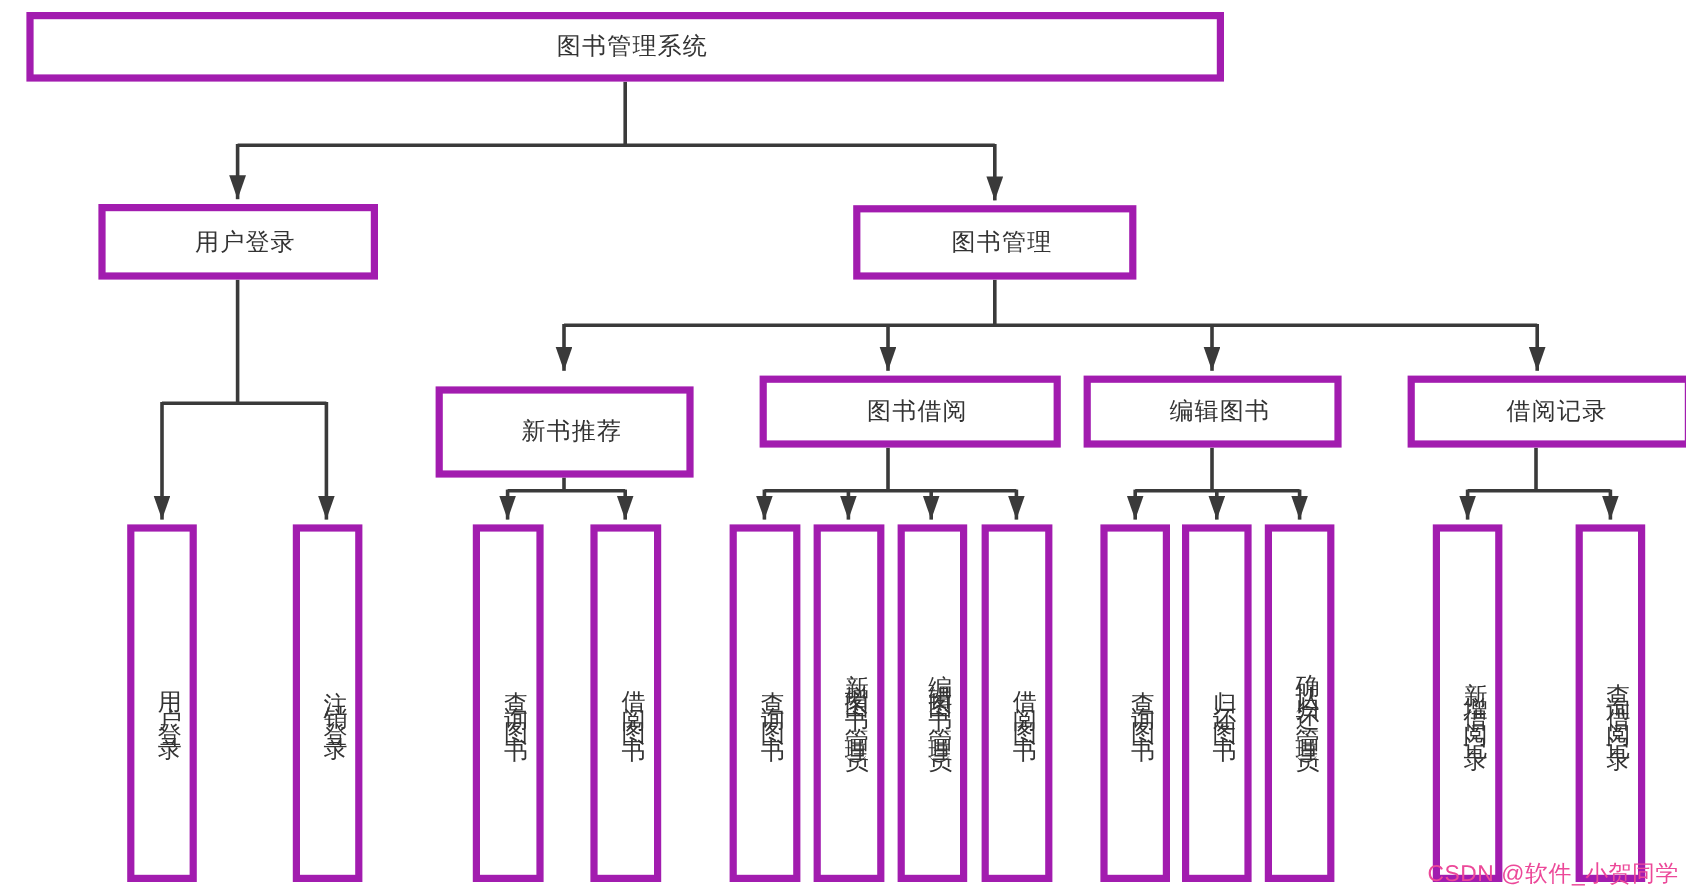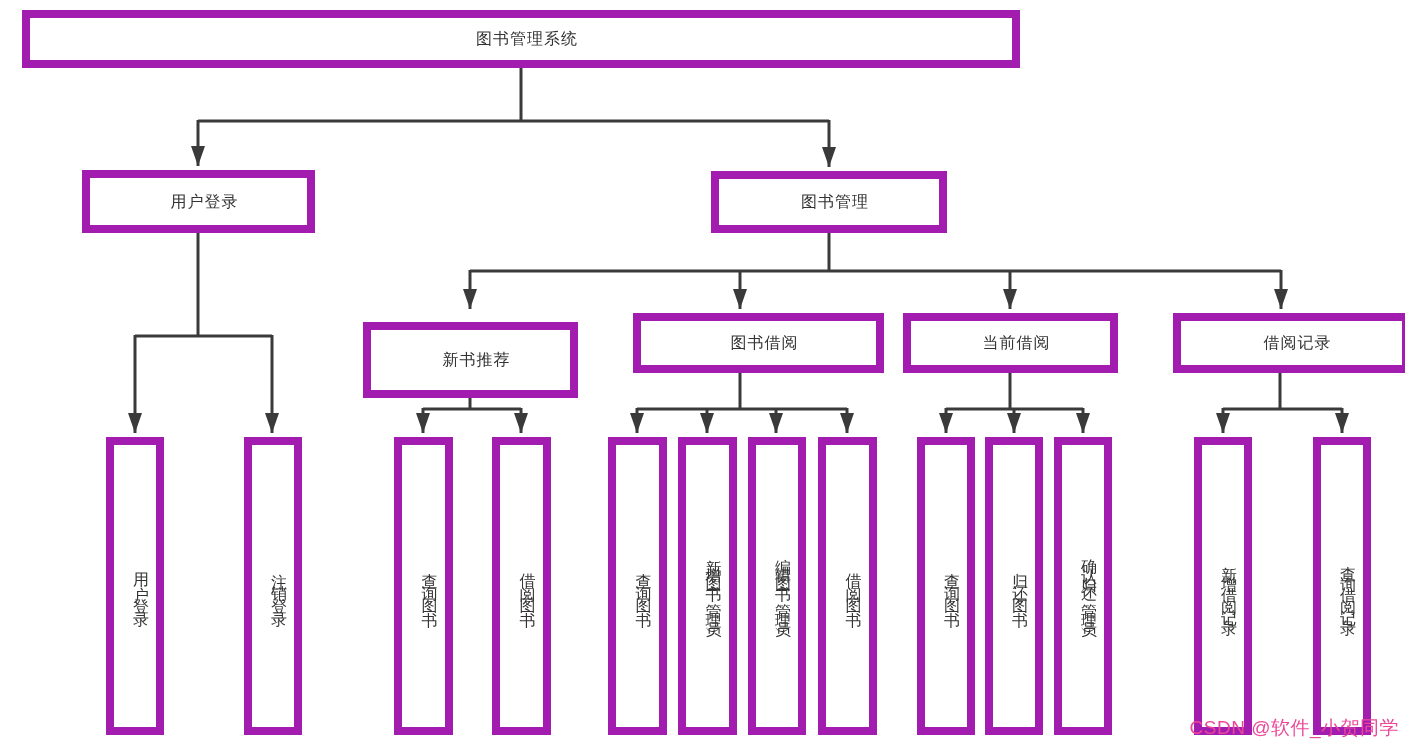--- a/index.html
+++ b/index.html
@@ -17,27 +17,27 @@
   }
   #wires {
     position: absolute;
     left: 0; top: 0;
     width: 1405px;
     height: 747px;
   }
   .node {
     position: absolute;
     box-sizing: border-box;
-    border: 8px solid #a21caf;
+    border: 6px solid #a21caf;
     background: #ffffff;
     color: #333333;
     display: flex;
     align-items: center;
     justify-content: center;
-    font-size: 16px;
+    font-size: 20px;
     line-height: 1;
     padding-left: 12px;
   }
   .hbox span {
     letter-spacing: 1px;
     white-space: nowrap;
   }
   .vbox span {
     writing-mode: vertical-rl;
     text-orientation: mixed;
@@ -120,21 +120,21 @@
     <span>图书管理</span>
   </div>
 
   <div class="node hbox" style="left:363px; top:322px; width:215px; height:76px;">
     <span>新书推荐</span>
   </div>
   <div class="node hbox" style="left:633px; top:313px; width:251px; height:60px;">
     <span>图书借阅</span>
   </div>
   <div class="node hbox" style="left:903px; top:313px; width:215px; height:60px;">
-    <span>当前借阅</span>
+    <span>编辑图书</span>
   </div>
   <div class="node hbox" style="left:1173px; top:313px; width:237px; height:60px;">
     <span>借阅记录</span>
   </div>
 
   <div class="node vbox" style="left:106px; top:437px; width:58px; height:298px;">
     <span>用户登录</span>
   </div>
   <div class="node vbox" style="left:244px; top:437px; width:58px; height:298px;">
     <span>注销登录</span>

